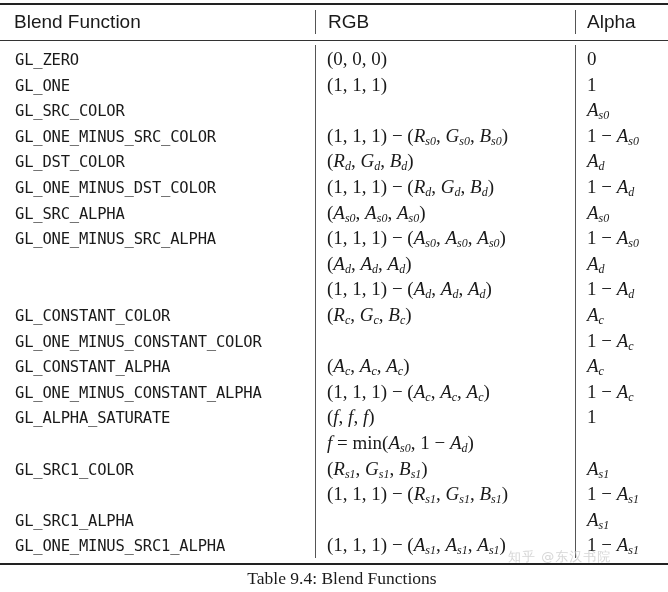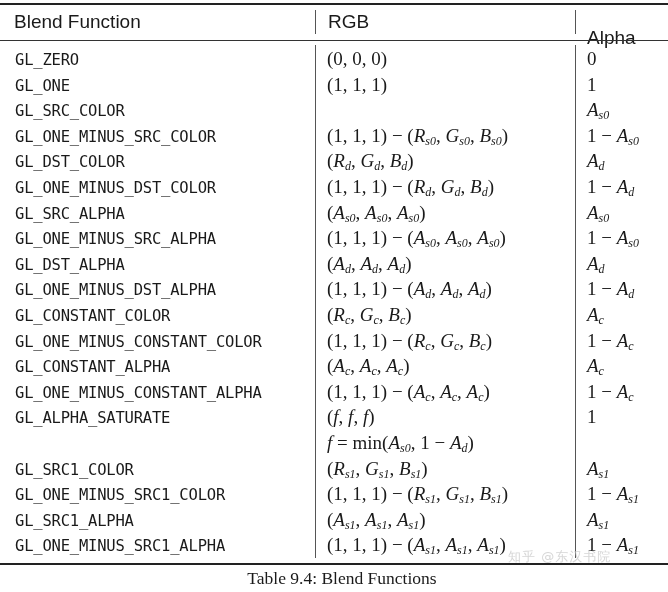--- a/index.html
+++ b/index.html
@@ -7,21 +7,21 @@
   .rule { position: absolute; left: 0; width: 668px; background: #222; }
   .rule-top { top: 3px; height: 2px; }
   .rule-mid { top: 40px; height: 1px; background: #333; }
   .rule-bot { top: 563px; height: 2px; }
   .vline { position: absolute; width: 1px; background: #555; }
   .v1 { left: 315px; top: 10px; height: 24px; }
   .v1b { left: 315px; top: 45px; height: 513px; }
   .v2 { left: 575px; top: 10px; height: 24px; }
   .v2b { left: 575px; top: 45px; height: 513px; }
   .hdr { position: absolute; top: 10px; font-family: "Liberation Sans", sans-serif; font-size: 19px; line-height: 24px; }
-  .h1 { left: 14px; } .h2 { left: 328px; } .h3 { left: 587px; margin-top: 16px; }
+  .h1 { left: 14px; } .h2 { left: 328px; } .h3 { left: 587px; }
   .rows { position: absolute; top: 47px; left: 0; width: 639px; }
   .row { position: relative; height: 25.6px; }
   .c1 { position: absolute; left: 15px; top: 1px; font-family: "DejaVu Sans Mono", monospace; font-size: 15.5px; line-height: 24px; letter-spacing: -0.2px; }
   .c2 { position: absolute; left: 327px; top: 0; font-family: "Liberation Serif", serif; font-size: 19px; line-height: 24px; text-align: center; }
   .c3 { position: absolute; left: 587px; top: 0; font-family: "Liberation Serif", serif; font-size: 19px; line-height: 24px; }
   .c2 i, .c3 i { font-style: italic; }
   sub { font-size: 12px; font-style: italic; vertical-align: -3px; line-height: 0; }
   .caption { position: absolute; top: 567px; left: 0; width: 668px; text-align: center; font-family: "Liberation Serif", serif; font-size: 17.5px; line-height: 22px; padding-left: 8px; }
   .watermark { position: absolute; left: 508px; top: 548px; font-family: "DejaVu Sans", sans-serif; font-size: 13px; color: rgba(200,200,200,0.75); letter-spacing: 1px; }
 </style>
@@ -72,37 +72,34 @@
       <span class="c1">GL_SRC_ALPHA</span>
       <span class="c2">(<i>A</i><sub>s0</sub>, <i>A</i><sub>s0</sub>, <i>A</i><sub>s0</sub>)</span>
       <span class="c3"><i>A</i><sub>s0</sub></span>
     </div>
     <div class="row">
       <span class="c1">GL_ONE_MINUS_SRC_ALPHA</span>
       <span class="c2">(1, 1, 1) − (<i>A</i><sub>s0</sub>, <i>A</i><sub>s0</sub>, <i>A</i><sub>s0</sub>)</span>
       <span class="c3">1 − <i>A</i><sub>s0</sub></span>
     </div>
     <div class="row">
-      <span class="c1">GL_DST_ALPHA</span>
       <span class="c2">(<i>A</i><sub>d</sub>, <i>A</i><sub>d</sub>, <i>A</i><sub>d</sub>)</span>
       <span class="c3"><i>A</i><sub>d</sub></span>
     </div>
     <div class="row">
-      <span class="c1">GL_ONE_MINUS_DST_ALPHA</span>
       <span class="c2">(1, 1, 1) − (<i>A</i><sub>d</sub>, <i>A</i><sub>d</sub>, <i>A</i><sub>d</sub>)</span>
       <span class="c3">1 − <i>A</i><sub>d</sub></span>
     </div>
     <div class="row">
       <span class="c1">GL_CONSTANT_COLOR</span>
       <span class="c2">(<i>R</i><sub>c</sub>, <i>G</i><sub>c</sub>, <i>B</i><sub>c</sub>)</span>
       <span class="c3"><i>A</i><sub>c</sub></span>
     </div>
     <div class="row">
       <span class="c1">GL_ONE_MINUS_CONSTANT_COLOR</span>
-      <span class="c2">(1, 1, 1) − (<i>R</i><sub>c</sub>, <i>G</i><sub>c</sub>, <i>B</i><sub>c</sub>)</span>
       <span class="c3">1 − <i>A</i><sub>c</sub></span>
     </div>
     <div class="row">
       <span class="c1">GL_CONSTANT_ALPHA</span>
       <span class="c2">(<i>A</i><sub>c</sub>, <i>A</i><sub>c</sub>, <i>A</i><sub>c</sub>)</span>
       <span class="c3"><i>A</i><sub>c</sub></span>
     </div>
     <div class="row">
       <span class="c1">GL_ONE_MINUS_CONSTANT_ALPHA</span>
       <span class="c2">(1, 1, 1) − (<i>A</i><sub>c</sub>, <i>A</i><sub>c</sub>, <i>A</i><sub>c</sub>)</span>
@@ -117,27 +114,25 @@
       <span class="c1"></span>
       <span class="c2"><i>f</i> = min(<i>A</i><sub>s0</sub>, 1 − <i>A</i><sub>d</sub>)</span>
       <span class="c3"></span>
     </div>
     <div class="row">
       <span class="c1">GL_SRC1_COLOR</span>
       <span class="c2">(<i>R</i><sub>s1</sub>, <i>G</i><sub>s1</sub>, <i>B</i><sub>s1</sub>)</span>
       <span class="c3"><i>A</i><sub>s1</sub></span>
     </div>
     <div class="row">
-      <span class="c1">GL_ONE_MINUS_SRC1_COLOR</span>
       <span class="c2">(1, 1, 1) − (<i>R</i><sub>s1</sub>, <i>G</i><sub>s1</sub>, <i>B</i><sub>s1</sub>)</span>
       <span class="c3">1 − <i>A</i><sub>s1</sub></span>
     </div>
     <div class="row">
       <span class="c1">GL_SRC1_ALPHA</span>
-      <span class="c2">(<i>A</i><sub>s1</sub>, <i>A</i><sub>s1</sub>, <i>A</i><sub>s1</sub>)</span>
       <span class="c3"><i>A</i><sub>s1</sub></span>
     </div>
     <div class="row">
       <span class="c1">GL_ONE_MINUS_SRC1_ALPHA</span>
       <span class="c2">(1, 1, 1) − (<i>A</i><sub>s1</sub>, <i>A</i><sub>s1</sub>, <i>A</i><sub>s1</sub>)</span>
       <span class="c3">1 − <i>A</i><sub>s1</sub></span>
     </div>
   </div>
 
 <div class="rule rule-bot"></div>

